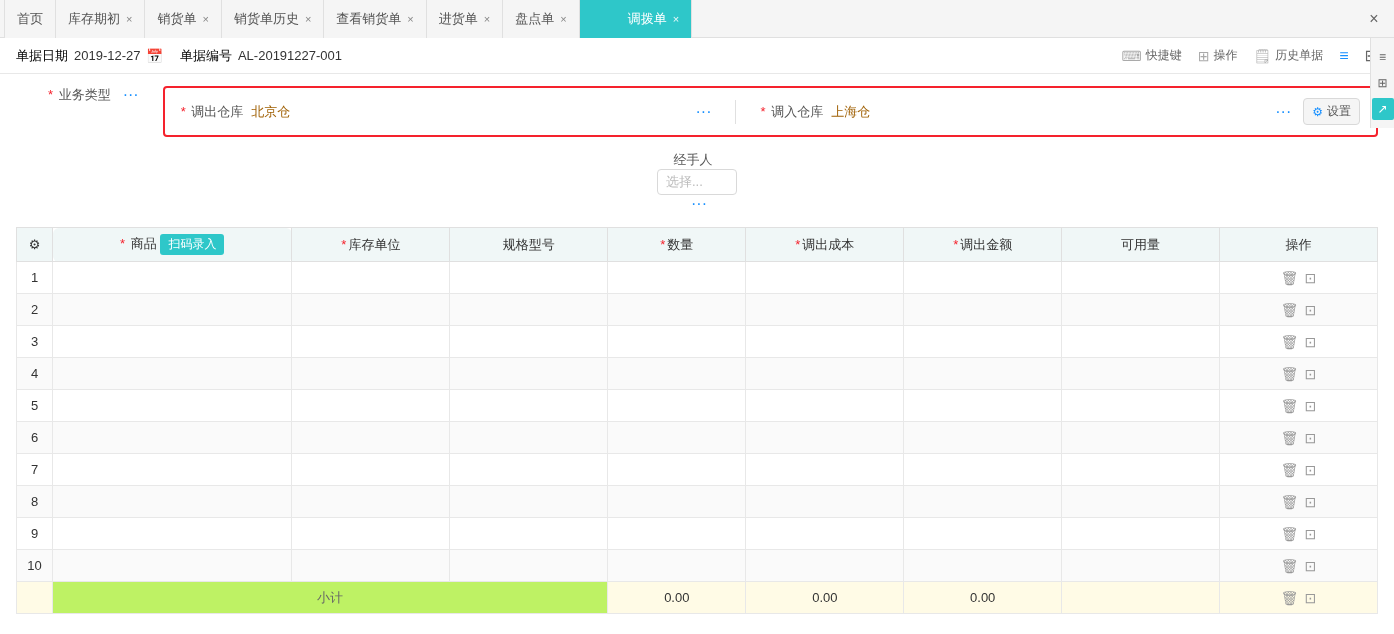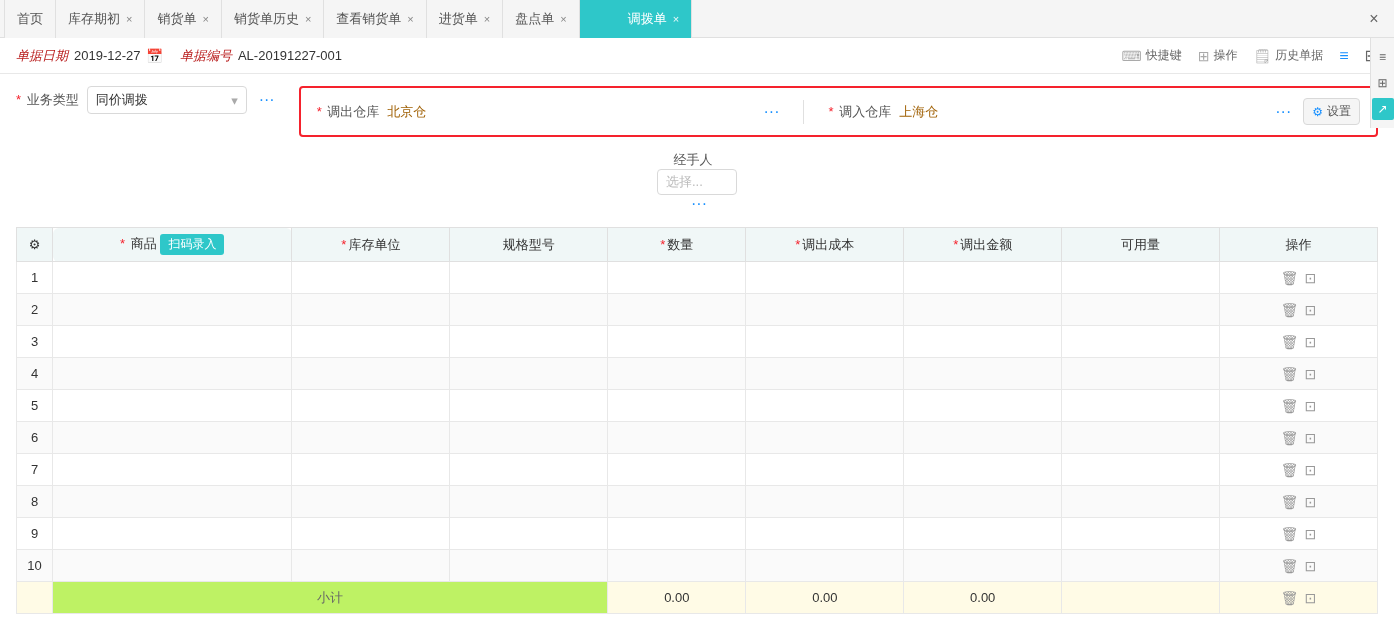--- a/index.html
+++ b/index.html
@@ -53,21 +53,21 @@
     .toolbar {
       display: flex; align-items: center;
       padding: 8px 16px;
       border-bottom: 1px solid #e8e8e8;
       gap: 16px;
     }
     .toolbar-item {
       display: flex; align-items: center; gap: 6px;
       font-size: 13px; color: #555;
     }
-    .toolbar-label { color: #b91c1c; font-style: italic; }
+    .toolbar-label { color: #000000; }
     .toolbar-value { color: #333; font-weight: 500; }
     .toolbar-icon {
       color: #999; font-size: 14px; cursor: pointer;
     }
 
     .right-toolbar {
       margin-left: auto;
       display: flex; align-items: center; gap: 16px;
     }
     .right-toolbar-item {
@@ -82,21 +82,21 @@
       padding: 12px 16px 0 16px;
     }
 
     
     .form-row {
       display: flex; align-items: flex-start; gap: 0;
       margin-bottom: 8px;
     }
 
     .form-group {
-      display: flex; align-items: center; gap: 8px;
+      display: flex; align-items: center; gap: 8px; margin-left: 32px;
     }
 
     .form-label {
       color: #555; font-size: 13px; white-space: nowrap;
     }
     .required-star { color: #f5222d; margin-right: 2px; }
 
     .form-select {
       display: flex; align-items: center;
       border: 1px solid #d9d9d9;
@@ -313,24 +313,20 @@
 </div>
 
 <div class="main-content">
 
   <div class="form-row">
     <div class="form-group">
       <span class="form-label">
         <span class="required-star">*</span>
         <span>业务类型</span>
       </span>
-      <div class="form-select">
-        <span>同价调拨</span>
-        <span class="arrow">▾</span>
-      </div>
       <span class="form-more">···</span>
     </div>
 
     <div class="warehouse-box">
       <div class="warehouse-field">
         <span class="form-label">
           <span class="required-star">*</span>
           <span>调出仓库</span>
         </span>
         <span class="warehouse-value">北京仓</span>

